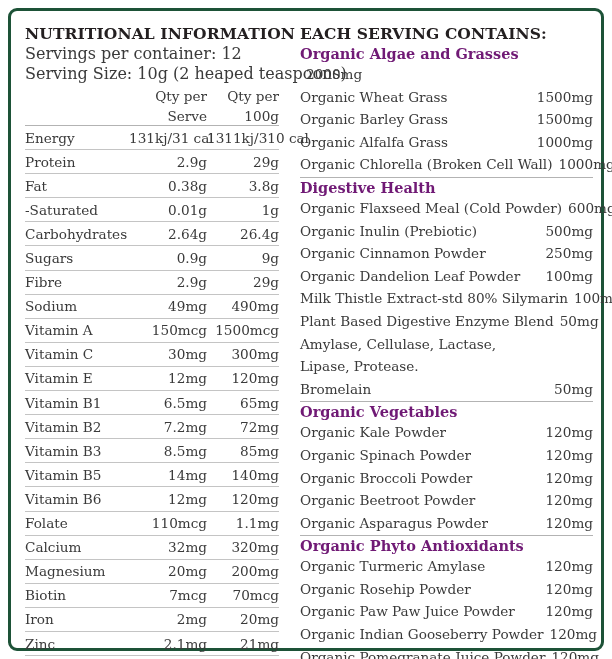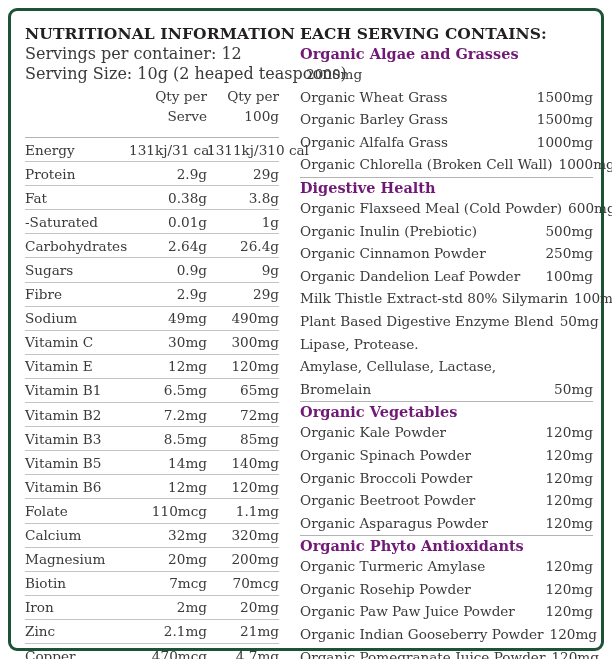--- a/index.html
+++ b/index.html
@@ -82,21 +82,21 @@
     white-space: nowrap;
     border-bottom: 1px solid #c4c4c4;
   }
   table.nutri tr.head-row td {
     border-bottom: none;
     height: 20px;
     vertical-align: bottom;
   }
   table.nutri tr.head-row.last td {
     border-bottom: 1px solid #b3b3b3;
-    padding-bottom: 13px;
+    padding-bottom: 1px;
   }
   table.nutri tr.first-data td { border-top: none; margin-left: 12px; }
   td.c-name  { width: 104px; text-align: left; }
   td.c-serve { width: 78px;  text-align: right; }
   td.c-100   { width: 72px;  text-align: right; }
 
   
   .ing-list { width: 100%; }
   .ing-row {
     display: flex;
@@ -174,20 +174,25 @@
               <td class="c-name">Fibre</td>
               <td class="c-serve">2.9g</td>
               <td class="c-100">29g</td>
             </tr>
             <tr>
               <td class="c-name">Sodium</td>
               <td class="c-serve">49mg</td>
               <td class="c-100">490mg</td>
             </tr>
             <tr>
+              <td class="c-name">Vitamin A</td>
+              <td class="c-serve">150mcg</td>
+              <td class="c-100">1500mcg</td>
+            </tr>
+            <tr>
               <td class="c-name">Vitamin C</td>
               <td class="c-serve">30mg</td>
               <td class="c-100">300mg</td>
             </tr>
             <tr>
               <td class="c-name">Vitamin E</td>
               <td class="c-serve">12mg</td>
               <td class="c-100">120mg</td>
             </tr>
             <tr>
@@ -299,22 +304,22 @@
               <span class="ing-amt">100mg</span>
             </div>
             <div class="ing-row">
               <span class="ing-name">Milk Thistle Extract-std 80% Silymarin</span>
               <span class="ing-amt">100mg</span>
             </div>
             <div class="ing-row">
               <span class="ing-name">Plant Based Digestive Enzyme Blend</span>
               <span class="ing-amt">50mg</span>
             </div>
+            <div class="ing-sub">Amylase, Cellulase, Lactase,</div>
             <div class="ing-sub">Lipase, Protease.</div>
-            <div class="ing-sub">Amylase, Cellulase, Lactase,</div>
             <div class="ing-row">
               <span class="ing-name">Bromelain</span>
               <span class="ing-amt">50mg</span>
             </div>
           </div>
           <div class="sect-rule"></div>
           <div class="section-title">Organic Vegetables</div>
           <div class="ing-list">
             <div class="ing-row">
               <span class="ing-name">Organic Kale Powder</span>

